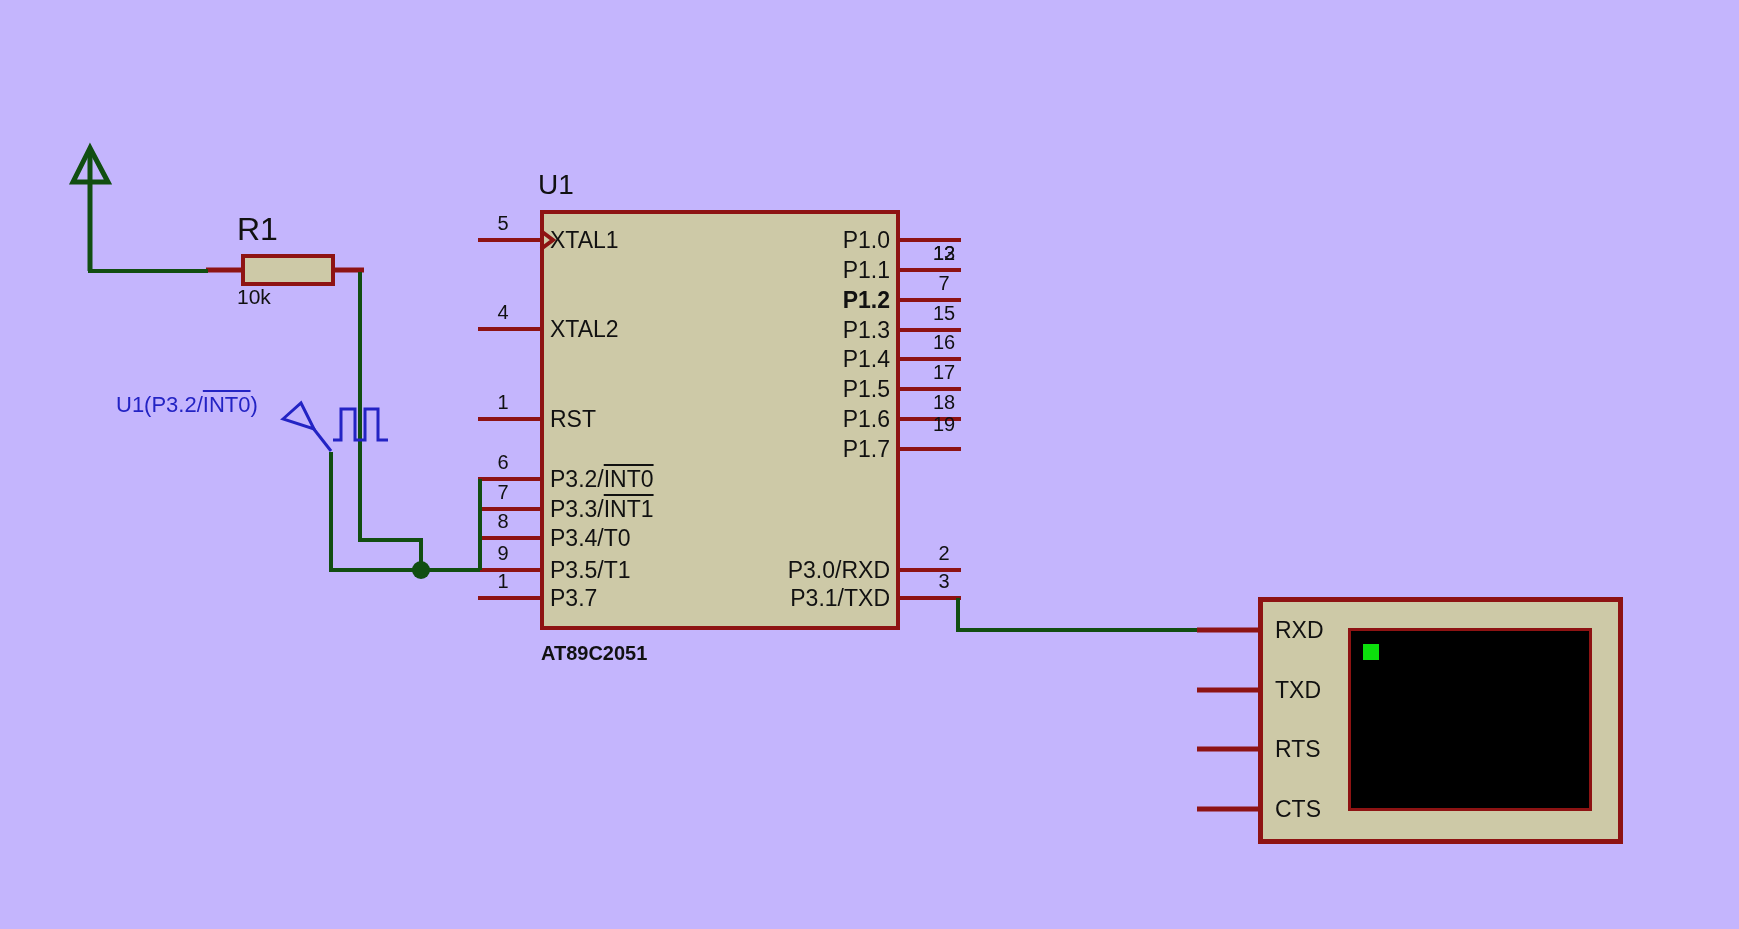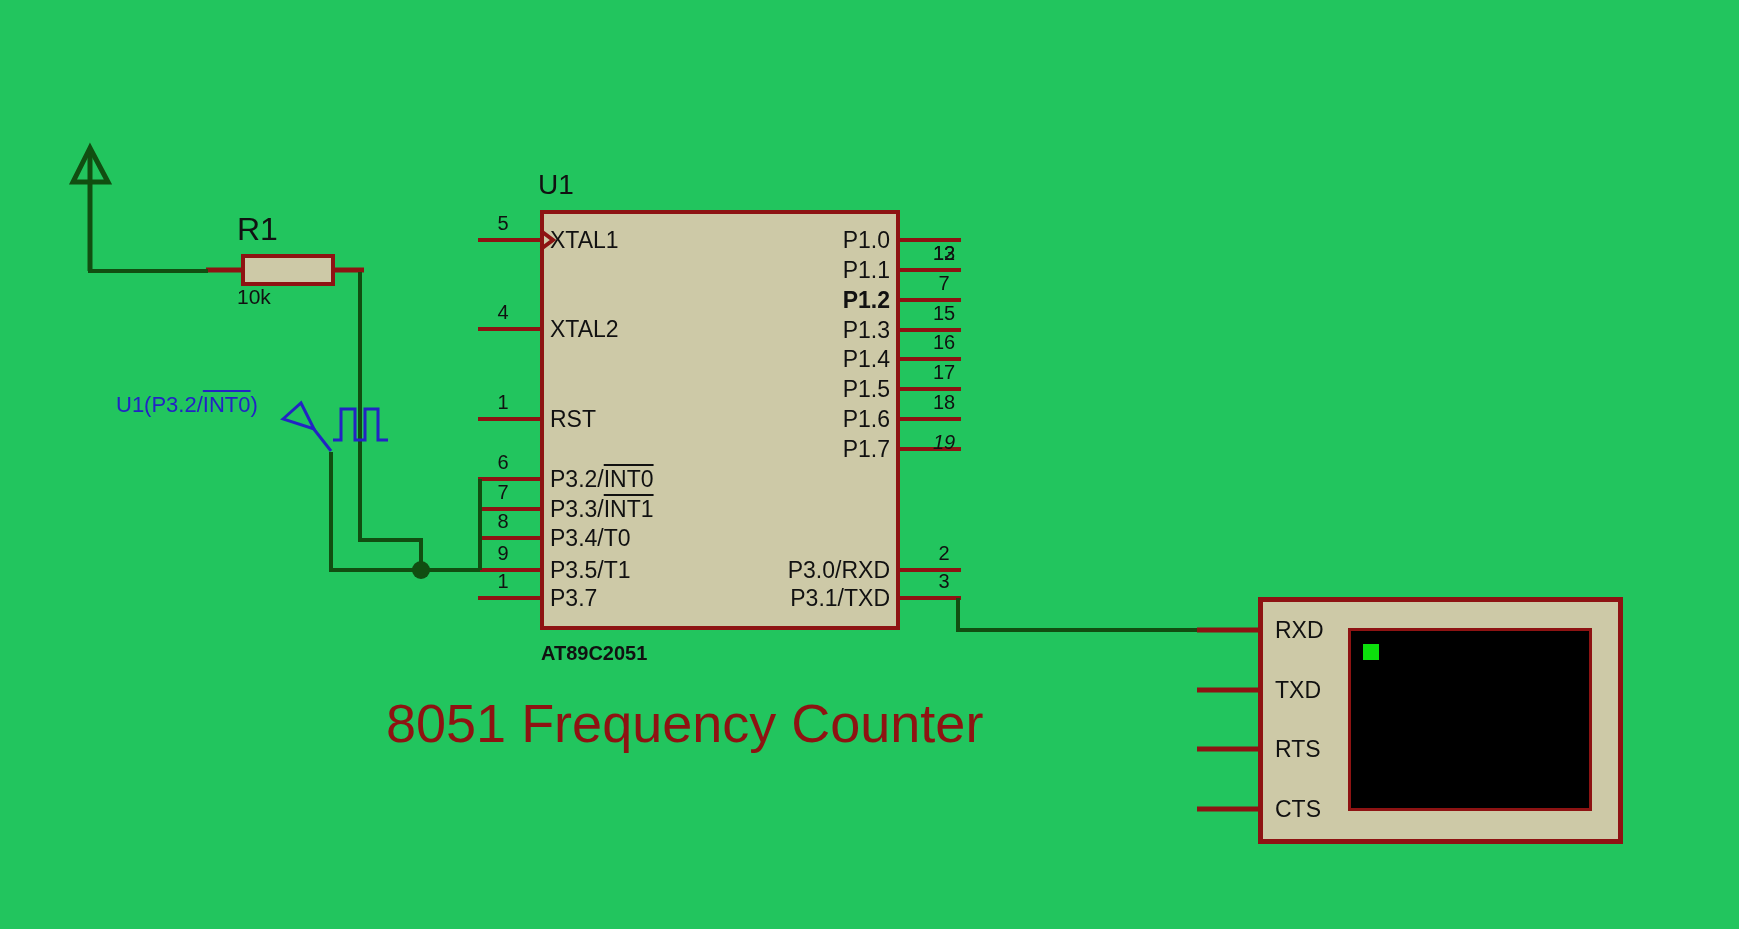--- a/index.html
+++ b/index.html
@@ -1,19 +1,19 @@
 <!DOCTYPE html>
 <html><head>
 <meta charset="utf-8">
 <style>
   html,body{margin:0;padding:0;}
   body{background:#9a9a8e;font-family:"Liberation Sans", sans-serif;}
   #canvas{
     position:relative;width:1739px;height:929px;overflow:hidden;
-    background:#22c55e;color:#111;
+    background:#c4b5fd;color:#111;
   }
   .abs{position:absolute;}
   svg.layer{position:absolute;left:0;top:0;}
   
   #chip-body{
     left:540px;top:210px;width:360px;height:420px;box-sizing:border-box;
     background:#cdc9a7;border:4px solid #8e1313;
   }
   #terminal-body{
     left:1258px;top:597px;width:365px;height:247px;box-sizing:border-box;
@@ -142,35 +142,34 @@
   <div class="abs lbl lpin" style="top:557px;"><span>P3.5/T1</span><span class="ol"></span></div>
   <div class="abs lbl lpin" style="top:585px;"><span>P3.7</span><span class="ol"></span></div>
 
   <div class="abs lbl num rnum" style="top:212px;margin-top:30px;">12</div>
   <div class="abs lbl num rnum" style="top:242px;">13</div>
   <div class="abs lbl num rnum" style="top:272px;">7</div>
   <div class="abs lbl num rnum" style="top:302px;">15</div>
   <div class="abs lbl num rnum" style="top:331px;">16</div>
   <div class="abs lbl num rnum" style="top:361px;">17</div>
   <div class="abs lbl num rnum" style="top:391px;">18</div>
-  <div class="abs lbl num rnum" style="top:431px;font-style:italic;">19</div>
+  <div class="abs lbl num rnum" style="top:413px;">19</div>
   <div class="abs lbl num rnum" style="top:542px;">2</div>
   <div class="abs lbl num rnum" style="top:570px;">3</div>
 
   <div class="abs lbl rpin" style="top:227px;">P1.0</div>
   <div class="abs lbl rpin" style="top:257px;">P1.1</div>
   <div class="abs lbl rpin" style="top:287px;font-weight:bold;">P1.2</div>
   <div class="abs lbl rpin" style="top:317px;">P1.3</div>
   <div class="abs lbl rpin" style="top:346px;">P1.4</div>
   <div class="abs lbl rpin" style="top:376px;">P1.5</div>
   <div class="abs lbl rpin" style="top:406px;">P1.6</div>
   <div class="abs lbl rpin" style="top:436px;text-align:right;">P1.7</div>
   <div class="abs lbl rpin" style="top:557px;">P3.0/RXD</div>
   <div class="abs lbl rpin" style="top:585px;">P3.1/TXD</div>
 
   <div class="abs lbl tpin" style="top:617px;">RXD</div>
   <div class="abs lbl tpin" style="top:677px;">TXD</div>
   <div class="abs lbl tpin" style="top:736px;">RTS</div>
   <div class="abs lbl tpin" style="top:796px;">CTS</div>
 
-  <div class="abs" id="schematic-title" style="left:386px;top:694px;">8051 Frequency Counter</div>
 
 </div>
 
 </body></html>

